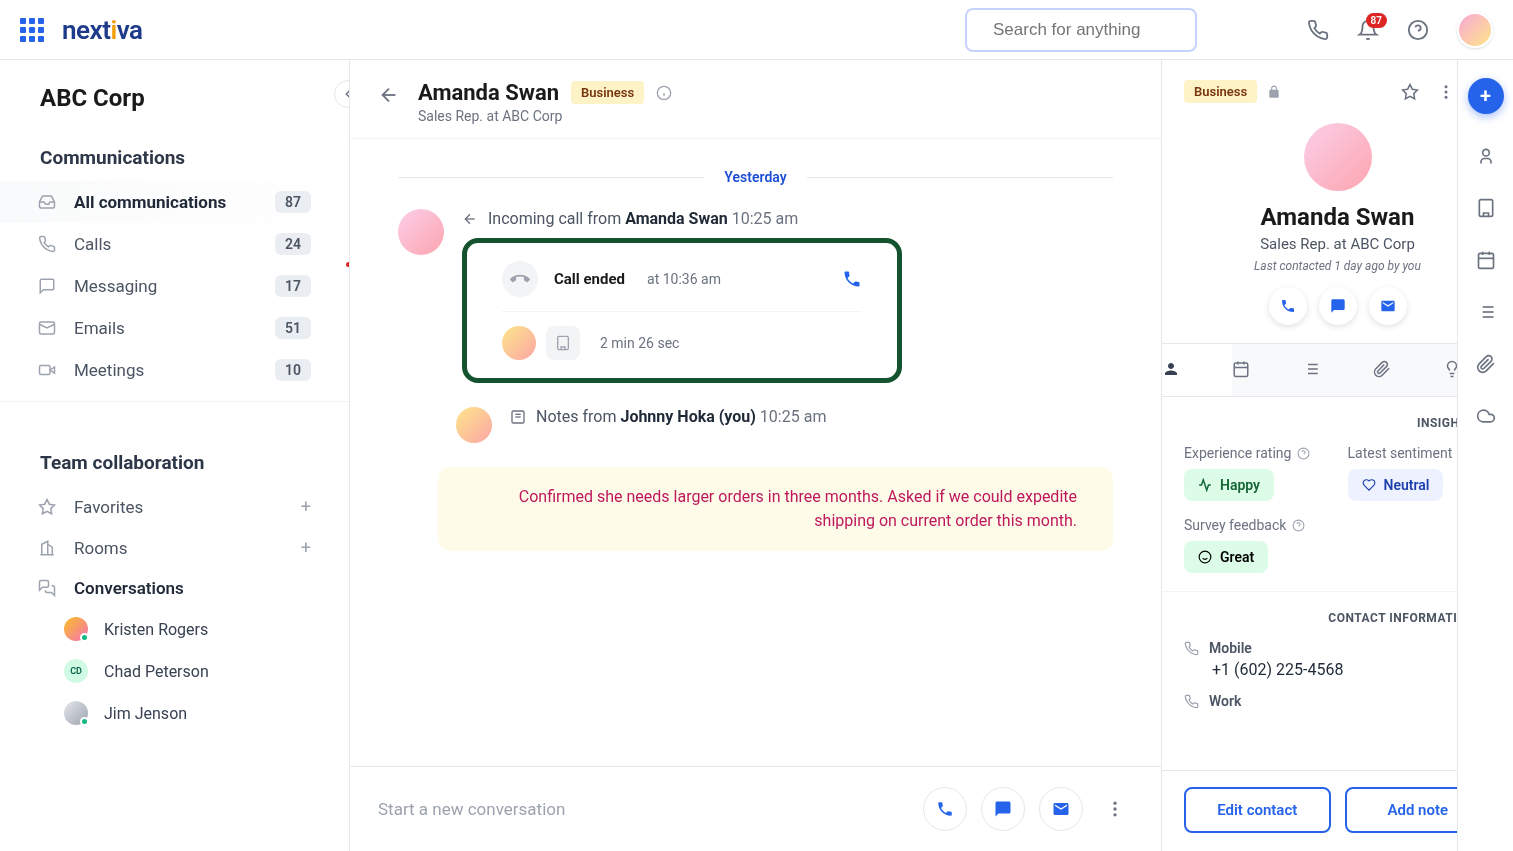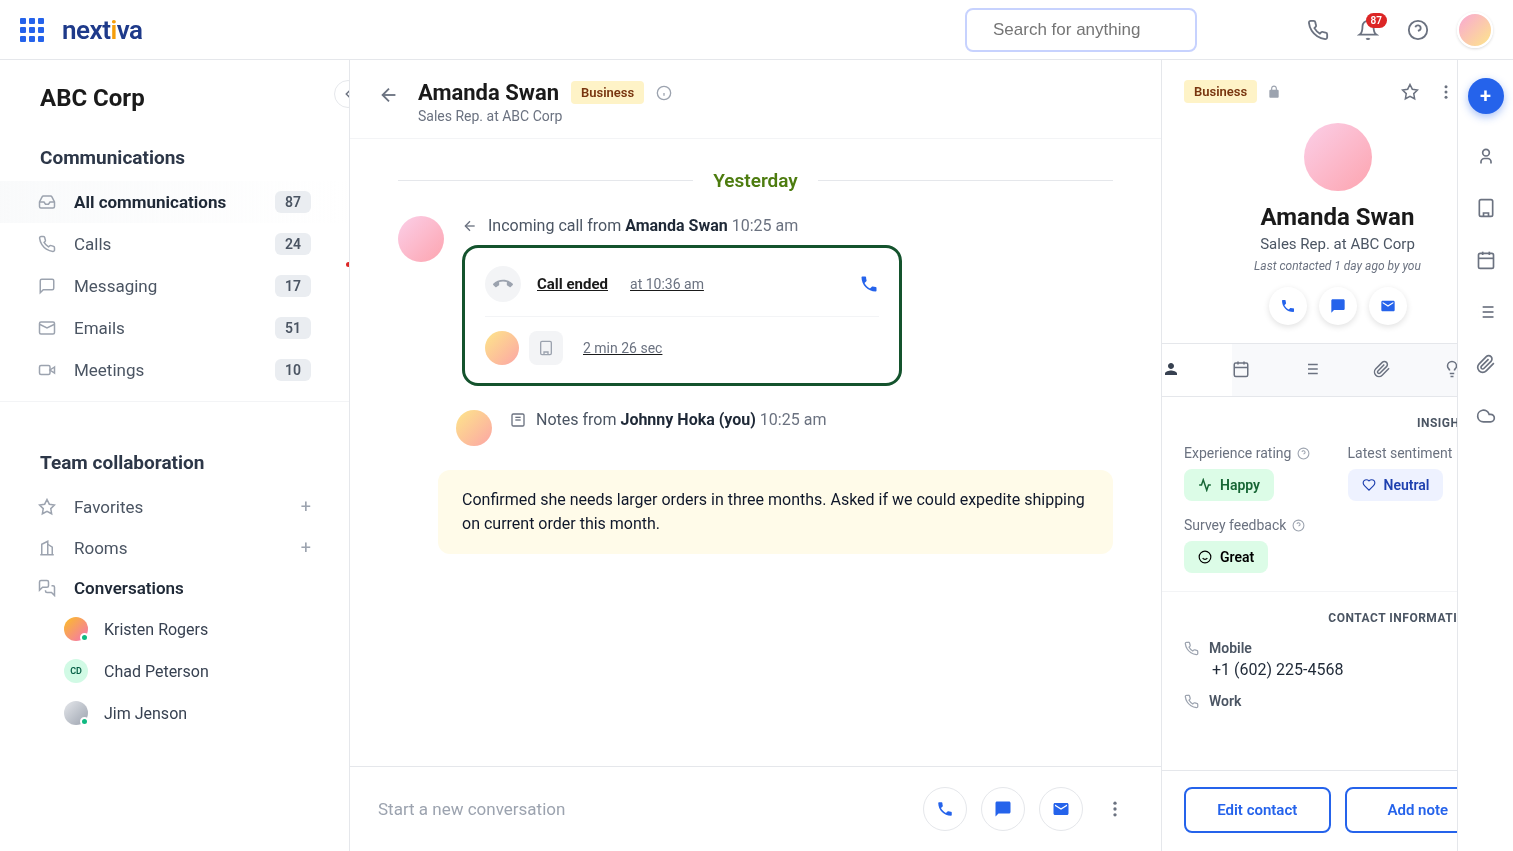--- a/index.html
+++ b/index.html
@@ -119,54 +119,54 @@
     .contact-subtitle { font-size: 14px; color: #6b7280; margin-top: 3px; }
     .info-icon { color: #9ca3af; }
 
     .thread {
       flex: 1;
       overflow-y: auto;
       padding: 20px 48px;
     }
     .date-divider { display: flex; align-items: center; gap: 20px; margin: 10px 0 24px; }
     .date-divider .line { flex: 1; height: 1px; background: #e5e7eb; }
-    .date-divider .label { font-size: 19px; font-weight: 600; color: #4d7c0f; }
+    .date-divider .label { font-size: 14px; font-weight: 600; color: #1d4ed8; }
 
     .event-row { display: flex; gap: 18px; margin-bottom: 24px; }
     .event-avatar { width: 46px; height: 46px; border-radius: 50%; background: linear-gradient(135deg,#fbcfe8,#fda4af); flex-shrink: 0; }
     .event-avatar.note { background: linear-gradient(135deg,#fde68a,#fca5a5); }
     .event-content { flex: 1; }
     .event-header-line { display: flex; align-items: center; gap: 10px; font-size: 16px; color: #4b5563; margin-bottom: 10px; }
     .event-header-line b { color: #1f2937; font-weight: 700; }
     .event-time { color: #6b7280; }
     .call-card {
-      border: 3px solid #14532d;
+      border: 5px solid #14532d;
       border-radius: 16px;
-      padding: 18px 20px;
+      padding: 18px 35px;
       max-width: 440px;
-      text-decoration: underline;
     }
     .call-top { display: flex; align-items: center; gap: 16px; }
     .call-status-icon { width: 36px; height: 36px; border-radius: 50%; background: #f3f4f6; display:flex;align-items:center;justify-content:center;color:#9ca3af; }
     .call-top .label { font-weight: 700; font-size: 15px; }
     .call-top .time { font-size: 14px; color: #6b7280; margin-left: 6px; }
     .call-action-icon { margin-left: auto; color: #2563eb; }
     .call-bottom { display: flex; align-items: center; gap: 10px; margin-top: 14px; padding-top: 14px; border-top: 1px solid #f3f4f6; }
     .mini-avatar { width: 34px; height: 34px; border-radius: 50%; background: linear-gradient(135deg,#fde68a,#fca5a5); }
     .mini-icon-box { width: 34px; height: 34px; border-radius: 8px; background: #f3f4f6; display:flex;align-items:center;justify-content:center;color:#9ca3af; }
     .call-duration { font-size: 14px; color: #6b7280; margin-left: 10px; }
 
     .note-bubble {
       background: #fffbe9;
       border-radius: 12px;
-      padding: 18px 24px;
+      padding: 18px 36px;
       font-size: 16px;
       line-height: 1.5;
-      color: #0f172a;
+      color: #be185d;
       margin-left: 40px;
+      text-align: right;
     }
 
     
     .composer {
       border-top: 1px solid #e5e7eb;
       padding: 20px 28px;
       display: flex;
       align-items: center;
       gap: 14px;
     }

